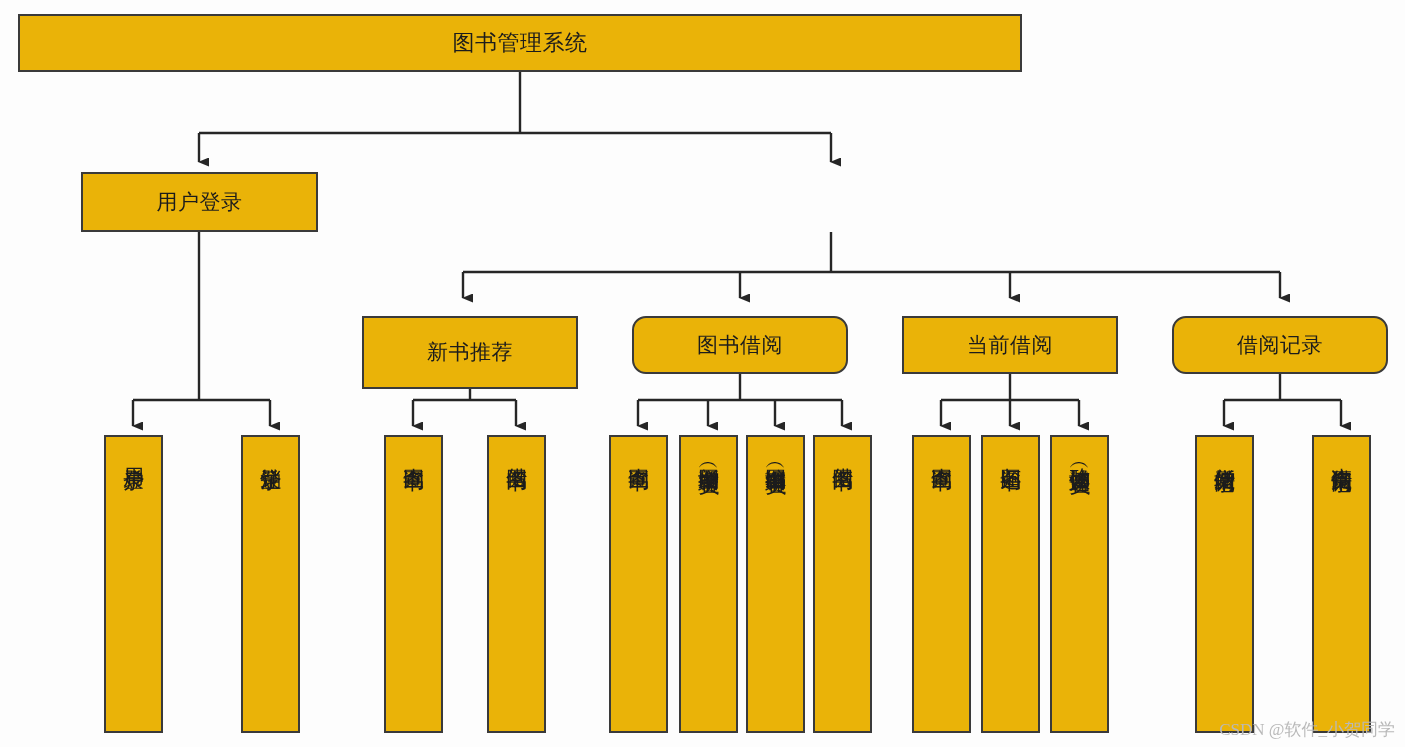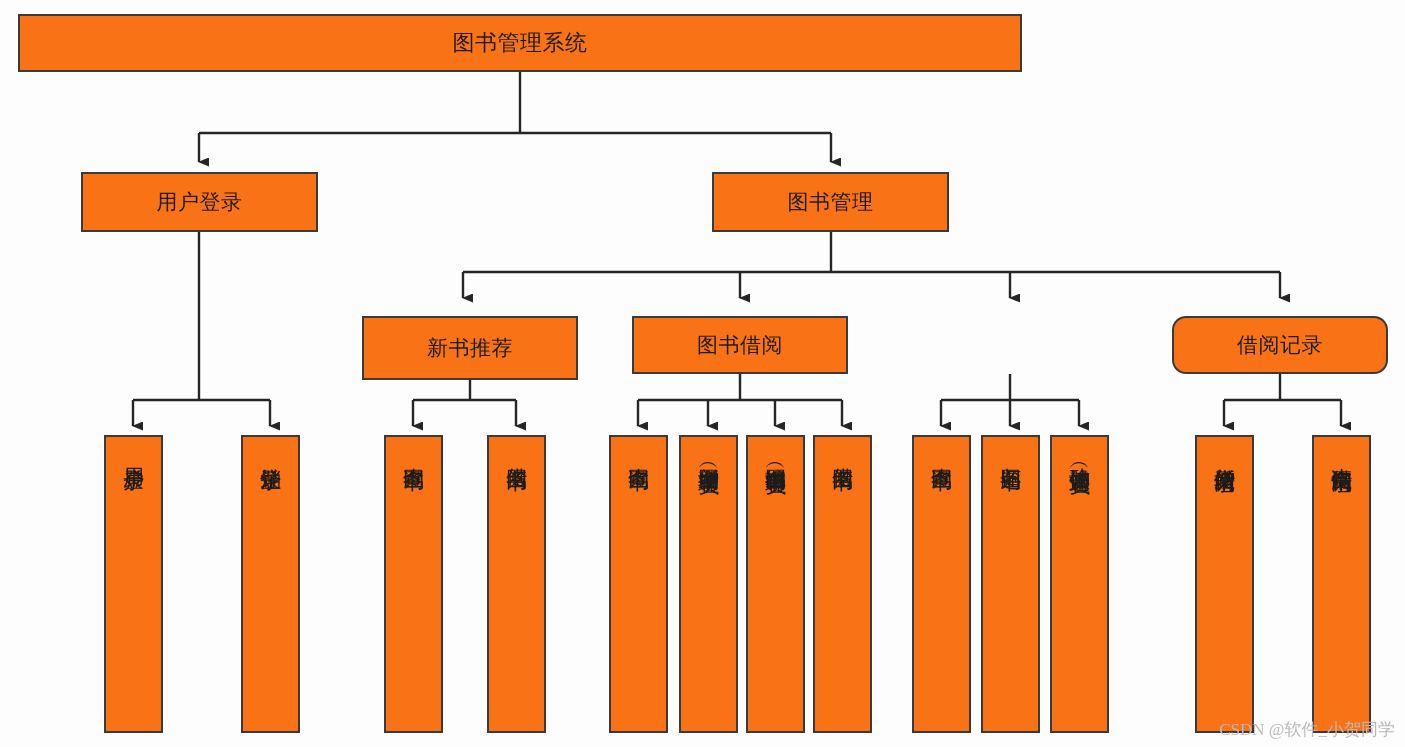--- a/index.html
+++ b/index.html
@@ -18,21 +18,21 @@
   #edges {
     position: absolute;
     left: 0; top: 0;
     width: 1405px;
     height: 747px;
     pointer-events: none;
   }
   .node {
     position: absolute;
     box-sizing: border-box;
-    background: #f97316;
+    background: #eab308;
     border: 2px solid #3a3a3a;
     display: flex;
     align-items: center;
     justify-content: center;
     z-index: 2;
   }
   .node .label {
     color: #1c1c1c;
     line-height: 1.18;
     text-align: center;
@@ -124,29 +124,29 @@
     </g>
   </svg>
 
   <div class="node horiz root" style="left:18px; top:14px; width:1004px; height:58px;">
     <span class="label">图书管理系统</span>
   </div>
 
   <div class="node horiz" style="left:81px; top:172px; width:237px; height:60px;">
     <span class="label">用户登录</span>
   </div>
-  <div class="node horiz" style="left:712px; top:172px; width:237px; height:60px;">
-    <span class="label">图书管理</span>
-  </div>
 
-  <div class="node horiz" style="left:362px; top:316px; width:216px; height:64px;">
+  <div class="node horiz" style="left:362px; top:316px; width:216px; height:73px;">
     <span class="label">新书推荐</span>
   </div>
-  <div class="node horiz" style="left:632px; top:316px; width:216px; height:58px;">
+  <div class="node horiz" style="left:632px; top:316px; width:216px; height:58px;border-radius:14px;">
     <span class="label">图书借阅</span>
+  </div>
+  <div class="node horiz" style="left:902px; top:316px; width:216px; height:58px;">
+    <span class="label">当前借阅</span>
   </div>
   <div class="node horiz" style="left:1172px; top:316px; width:216px; height:58px;border-radius:14px;">
     <span class="label">借阅记录</span>
   </div>
 
   <div class="node vert" style="left:104px; top:435px; width:59px; height:298px;">
     <span class="label">用户登录</span>
   </div>
   <div class="node vert" style="left:241px; top:435px; width:59px; height:298px;">
     <span class="label">注销登录</span>

